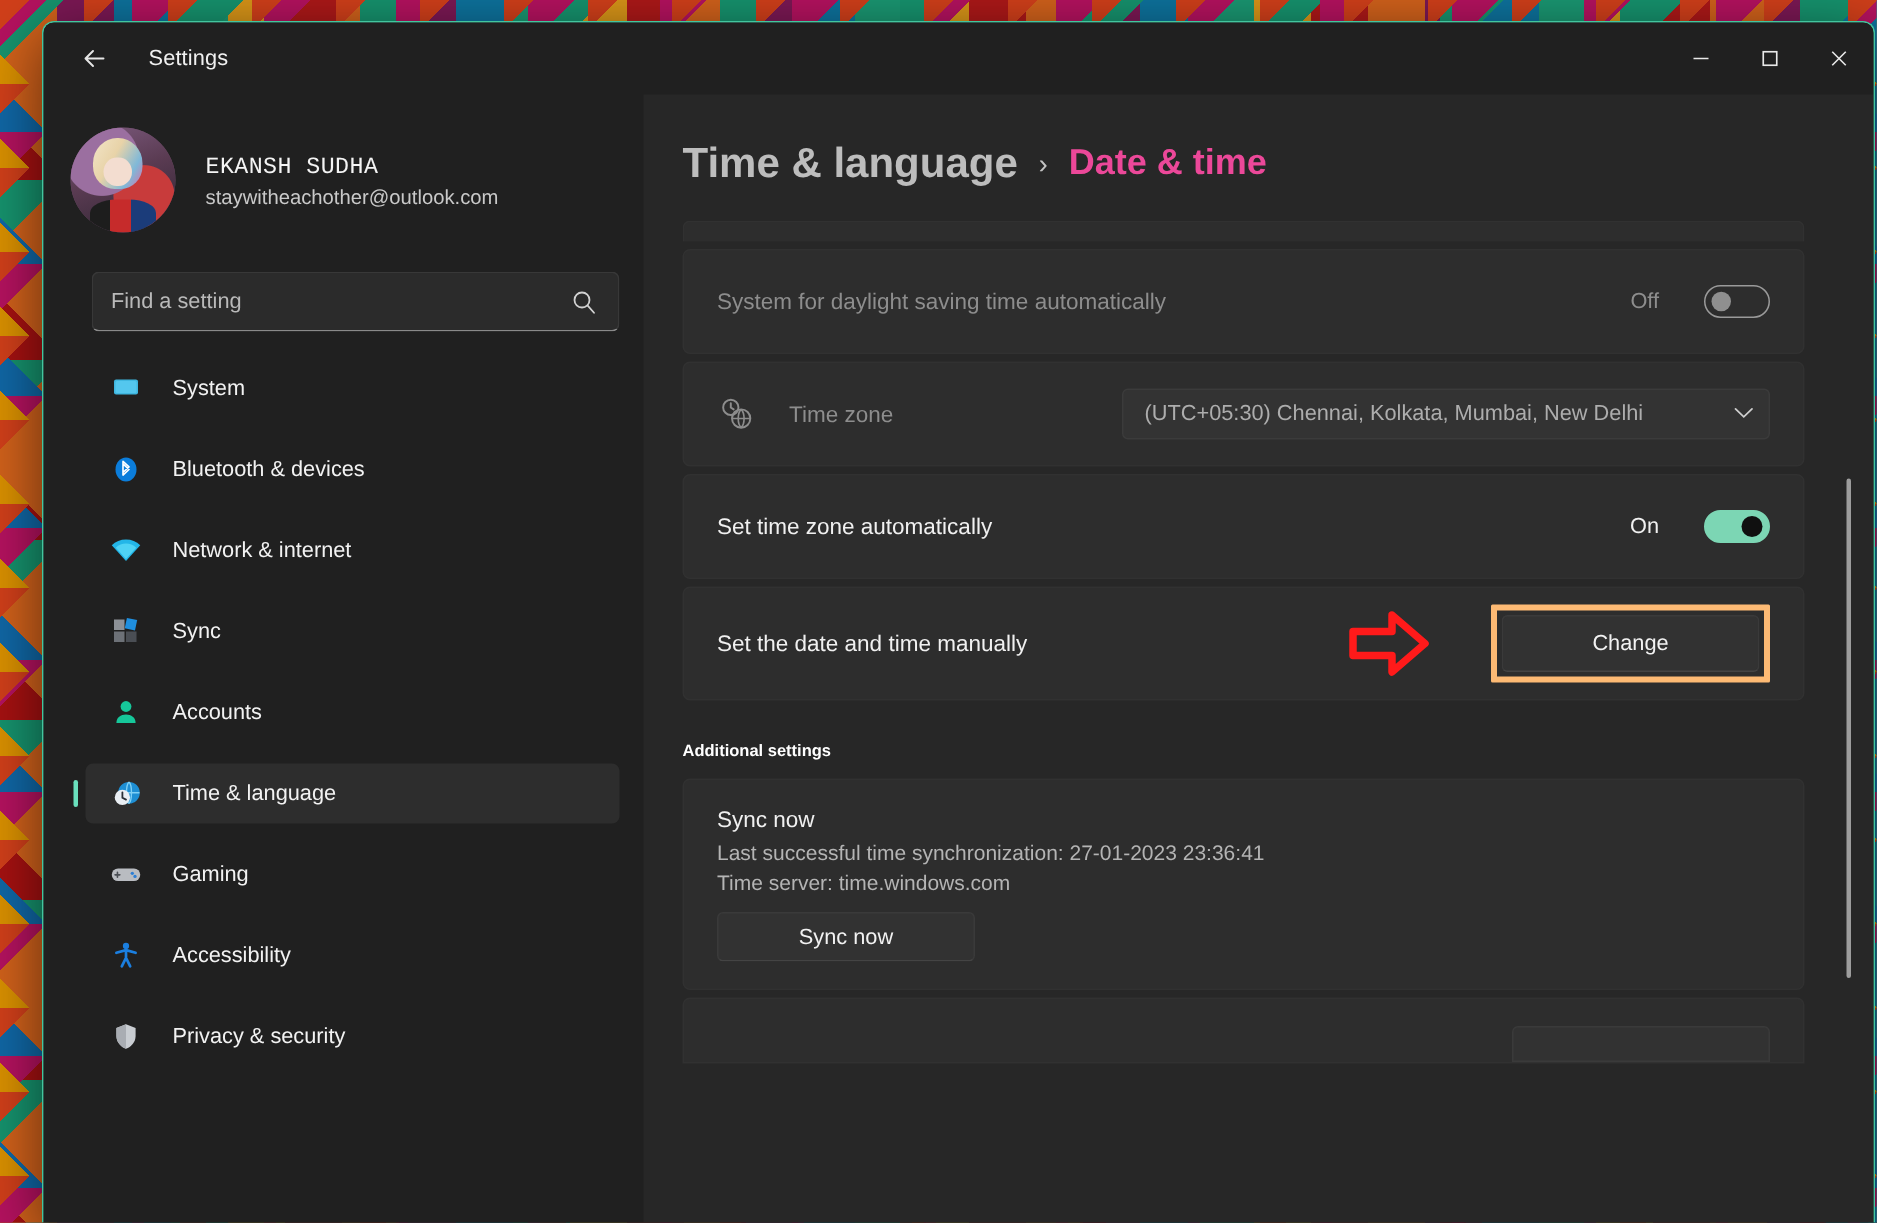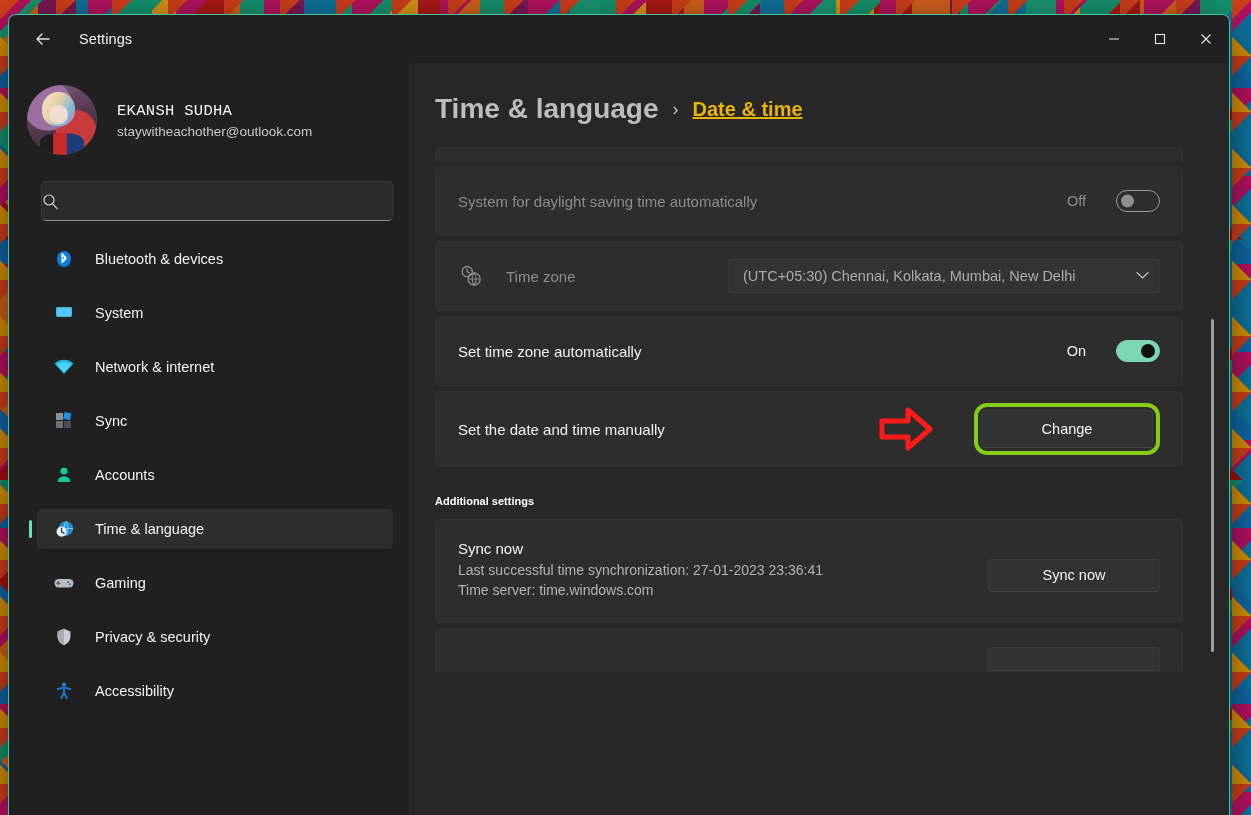--- a/index.html
+++ b/index.html
@@ -28,21 +28,21 @@
   }
   #desktop-tint {
     position: absolute;
     inset: 0;
     background: rgba(0,0,0,0.10);
   }
 
   
   #settings-window {
     position: absolute;
-    left: 8px;
+    left: 28px;
     top: 14px;
     width: 1222px;
     height: 801px;
     background: #202020;
     border: 1px solid #43c59e;
     border-bottom: none;
     border-radius: 8px 8px 0 0;
     overflow: hidden;
     display: flex;
     flex-direction: column;
@@ -227,24 +227,23 @@
     gap: 14px;
     flex: 0 0 auto;
   }
   #crumb-parent {
     font-size: 28px;
     color: #bdbdbd;
     font-weight: 600;
   }
   #crumb-sep { font-size: 18px; color: #c4c4c4; }
   #crumb-current {
-    font-size: 20px;
-    color: #eab308;
+    font-size: 24px;
+    color: #ec4899;
     font-weight: 700;
-    text-decoration: underline;
   }
 
   #scroll-area {
     flex: 1;
     padding: 0 46px 0 26px;
     min-height: 0;
     position: relative;
     overflow: hidden;
   }
 
@@ -346,22 +345,22 @@
     color: #f2f2f2;
     font-size: 14.5px;
     font-family: "Liberation Sans", sans-serif;
     height: 33px;
     min-width: 172px;
     padding: 0 18px;
     cursor: pointer;
   }
 
   #change-highlight {
-    border: 4px solid #84cc16;
-    border-radius: 13px;
+    border: 4px solid #fdba74;
+    border-radius: 1px;
     padding: 3px;
     display: inline-block;
   }
   #change-button { min-width: 172px; height: 38px; }
 
   #arrow-annotation {
     position: absolute;
     right: 246px;
     width: 58px; height: 48px;
     display: flex; align-items: center;
@@ -369,24 +368,25 @@
 
   
   .section-heading {
     font-size: 11px;
     font-weight: 700;
     color: #ffffff;
     margin: 28px 0 12px 0;
   }
 
   .sync-card {
-    align-items: center;
+    align-items: flex-start;
     padding-top: 18px;
     padding-bottom: 18px;
     min-height: 104px;
+    flex-direction: column;
   }
   .sync-text { flex: 1; }
   .sync-line1 { font-size: 15px; color: #f0f0f0; margin-bottom: 5px; }
   .sync-line2, .sync-line3 { font-size: 14px; color: #b4b4b4; margin-bottom: 4px; }
   .sync-btn-wrap { padding-top: 8px; }
 
   
   #scrollbar-track {
     position: absolute;
     right: 14px;
@@ -451,49 +451,50 @@
           <div class="av-body"></div>
         </div>
         <div id="account-text">
           <div id="account-name">EKANSH SUDHA</div>
           <div id="account-email">staywitheachother@outlook.com</div>
         </div>
       </div>
 
       <div id="search-wrap">
         <div id="search-box">
+          <input id="search-input" type="text" placeholder="Find a setting" style="">
           <span id="search-icon">
             <svg width="17" height="17" viewBox="0 0 17 17" fill="none">
               <circle cx="7" cy="7" r="5" stroke="#d2d2d2" stroke-width="1.2"></circle>
               <path d="M10.8 10.8L15 15.5" stroke="#d2d2d2" stroke-width="1.2" stroke-linecap="round"></path>
             </svg>
           </span>
         </div>
       </div>
 
       <div id="nav-list">
 
         <div class="nav-item">
           <span class="nav-icon">
             <svg width="20" height="20" viewBox="0 0 20 20">
+              <rect x="2" y="4" width="16" height="10" rx="1.4" fill="#3fb7e0"></rect>
+              <rect x="3" y="5" width="14" height="8" rx="1" fill="#54c7ee"></rect>
+            </svg>
+          </span>
+          <span class="nav-label">System</span>
+        </div>
+
+        <div class="nav-item">
+          <span class="nav-icon">
+            <svg width="20" height="20" viewBox="0 0 20 20">
               <ellipse cx="10" cy="10" rx="7" ry="8" fill="#0b7ddb"></ellipse>
               <path d="M8 6.3l4 3.7-4 3.7V4.6l4 3.7-4 3.7" stroke="#fff" stroke-width="1.1" fill="none" stroke-linejoin="round"></path>
             </svg>
           </span>
           <span class="nav-label">Bluetooth &amp; devices</span>
-        </div>
-
-        <div class="nav-item">
-          <span class="nav-icon">
-            <svg width="20" height="20" viewBox="0 0 20 20">
-              <rect x="2" y="4" width="16" height="10" rx="1.4" fill="#3fb7e0"></rect>
-              <rect x="3" y="5" width="14" height="8" rx="1" fill="#54c7ee"></rect>
-            </svg>
-          </span>
-          <span class="nav-label">System</span>
         </div>
 
         <div class="nav-item">
           <span class="nav-icon">
             <svg width="22" height="20" viewBox="0 0 22 20">
               <path d="M1.5 6.5C4 4 7.4 2.7 11 2.7s7 1.3 9.5 3.8L11 17 1.5 6.5z" fill="#23b6e8"></path>
               <path d="M4.2 8.1C6.1 6.4 8.5 5.4 11 5.4s4.9 1 6.8 2.7L11 15.6 4.2 8.1z" fill="#4fd3f5"></path>
             </svg>
           </span>
           <span class="nav-label">Network &amp; internet</span>
@@ -542,35 +543,35 @@
               <circle cx="15.2" cy="9.2" r="1.1" fill="#2e7fd4"></circle>
               <circle cx="17" cy="11.3" r="1.1" fill="#2e7fd4"></circle>
             </svg>
           </span>
           <span class="nav-label">Gaming</span>
         </div>
 
         <div class="nav-item">
           <span class="nav-icon">
             <svg width="20" height="20" viewBox="0 0 20 20">
+              <circle cx="10" cy="3.6" r="2.1" fill="#1b7fe0"></circle>
+              <path d="M10 6.4v5.2M10 6.4L3.6 8.2M10 6.4l6.4 1.8M10 11.6l-2.8 5.6M10 11.6l2.8 5.6" stroke="#1b7fe0" stroke-width="1.8" stroke-linecap="round" fill="none"></path>
+            </svg>
+          </span>
+          <span class="nav-label">Accessibility</span>
+        </div>
+
+        <div class="nav-item">
+          <span class="nav-icon">
+            <svg width="20" height="20" viewBox="0 0 20 20">
               <path d="M10 1.8l6.4 2.6v5.2c0 4.2-3 7.3-6.4 8.6-3.4-1.3-6.4-4.4-6.4-8.6V4.4L10 1.8z" fill="#c9cdd2"></path>
               <path d="M10 1.8v16.4c-3.4-1.3-6.4-4.4-6.4-8.6V4.4L10 1.8z" fill="#a9adb3"></path>
             </svg>
           </span>
           <span class="nav-label">Privacy &amp; security</span>
-        </div>
-
-        <div class="nav-item">
-          <span class="nav-icon">
-            <svg width="20" height="20" viewBox="0 0 20 20">
-              <circle cx="10" cy="3.6" r="2.1" fill="#1b7fe0"></circle>
-              <path d="M10 6.4v5.2M10 6.4L3.6 8.2M10 6.4l6.4 1.8M10 11.6l-2.8 5.6M10 11.6l2.8 5.6" stroke="#1b7fe0" stroke-width="1.8" stroke-linecap="round" fill="none"></path>
-            </svg>
-          </span>
-          <span class="nav-label">Accessibility</span>
         </div>
 
       </div>
     </div>
 
     <div id="content-pane">
 
       <div id="breadcrumb">
         <span id="crumb-parent">Time &amp; language</span>
         <span id="crumb-sep">›</span>

